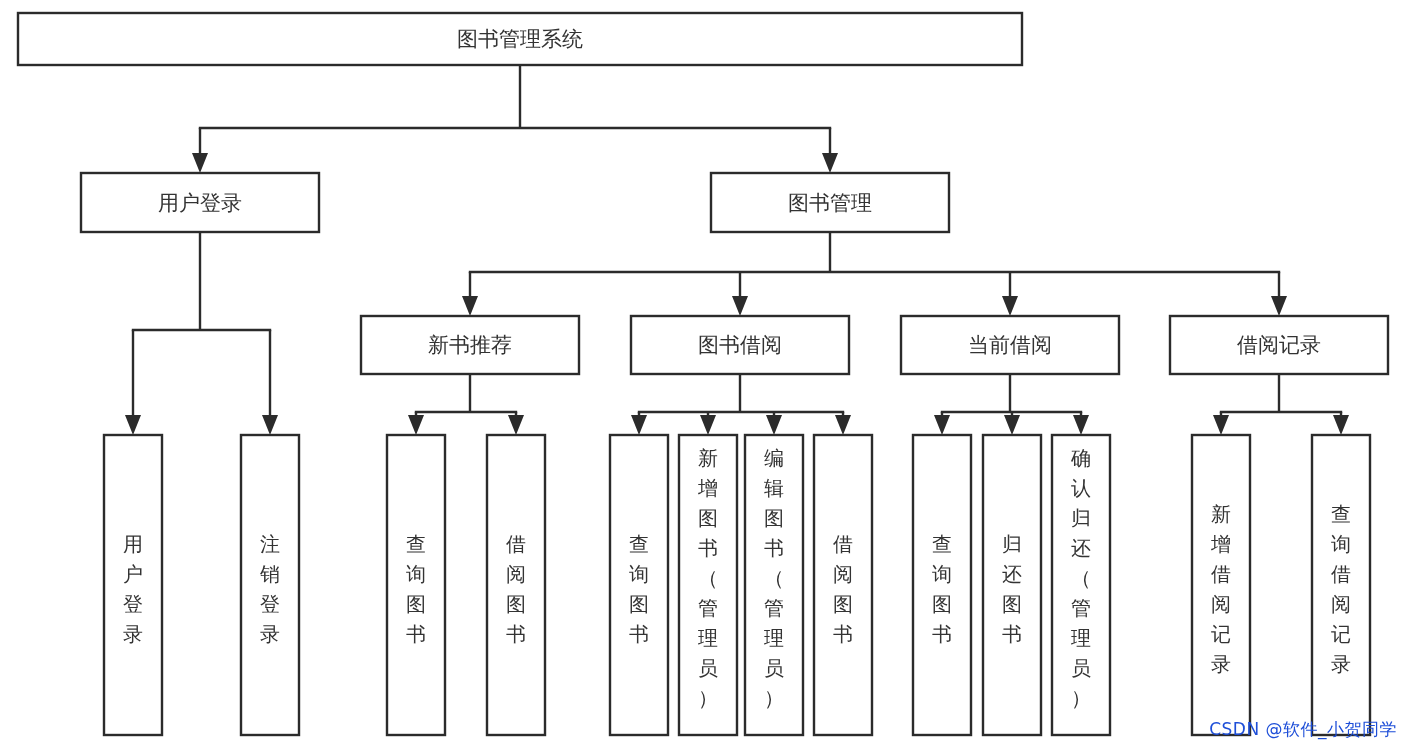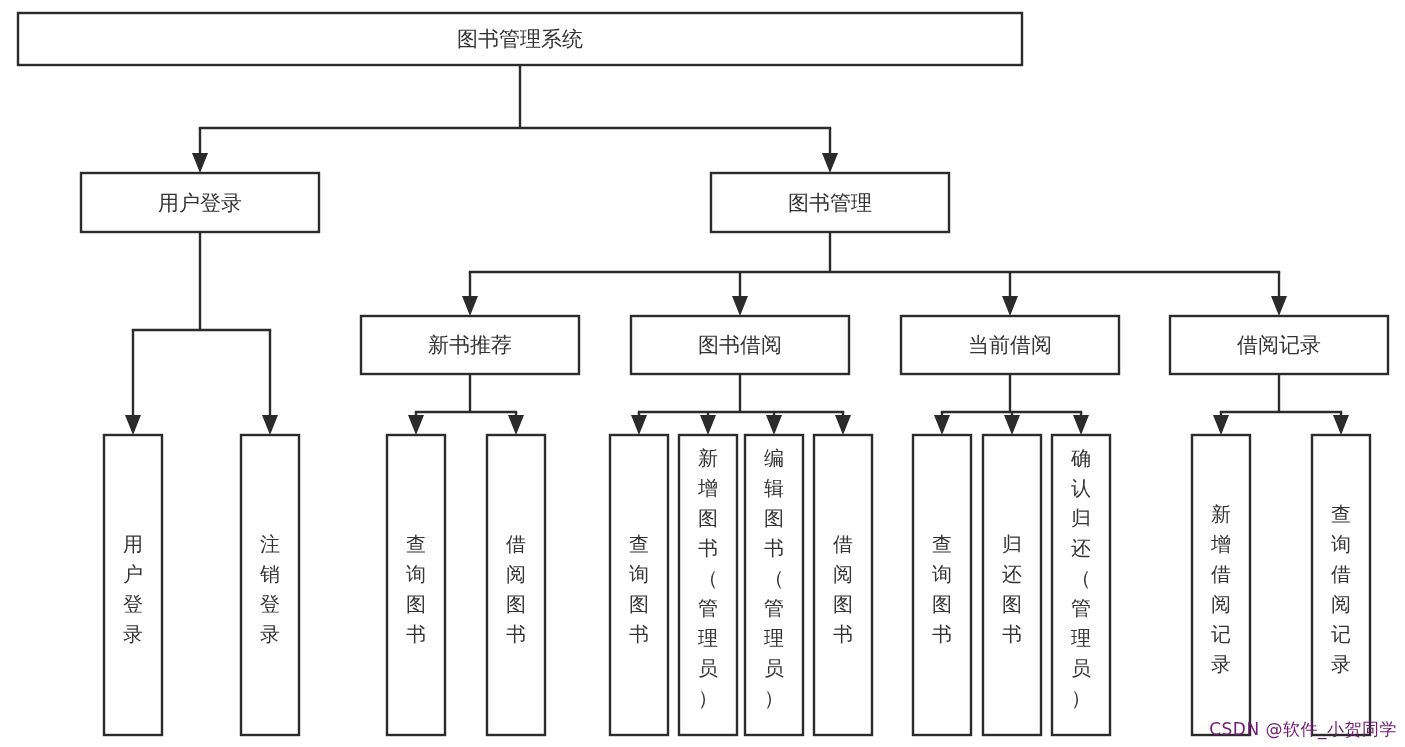--- a/index.html
+++ b/index.html
@@ -48,21 +48,21 @@
   .arrow-head {
     fill: #2b2b2b;
     stroke: none;
   }
   .watermark {
     position: absolute;
     right: 8px;
     bottom: 6px;
     font-family: "DejaVu Sans", "Liberation Sans", sans-serif;
     font-size: 17px;
-    color: #701a75;
+    color: #1d4ed8;
     white-space: nowrap;
     letter-spacing: 0.5px;
   }
 </style>
 </head>
 <body>
 
 <svg id="diagram" viewBox="0 0 1405 747" xmlns="http://www.w3.org/2000/svg">
   <g id="connectors-layer">
       <line x1="520" y1="65" x2="520" y2="128" class="connector"></line>

